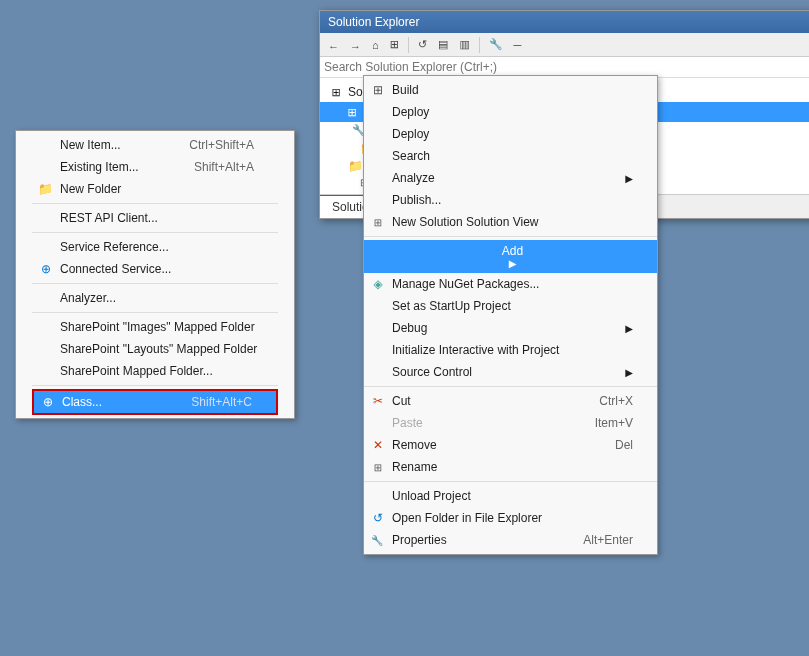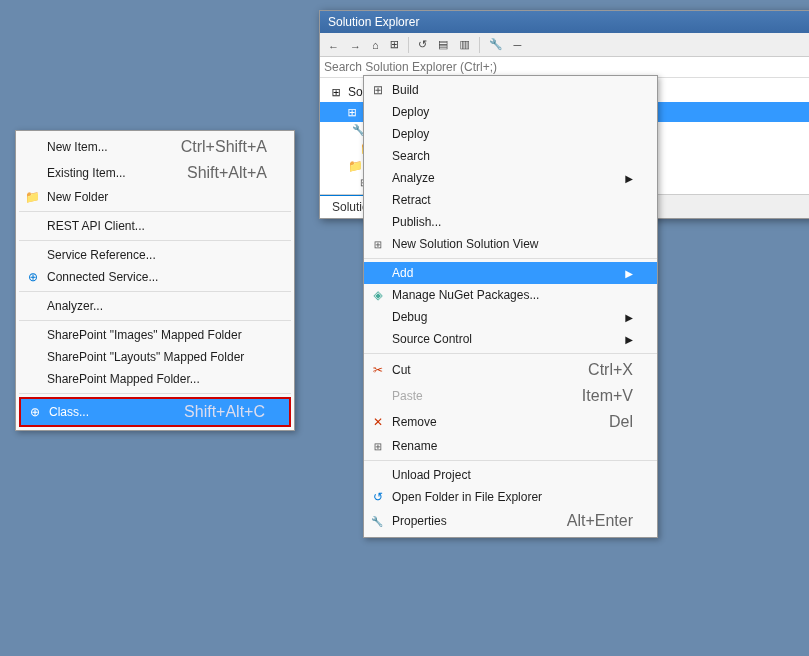--- a/index.html
+++ b/index.html
@@ -131,21 +131,21 @@
 
     
     .context-menu-left {
       position: absolute;
       top: 130px;
       left: 15px;
       width: 280px;
       background: #f8f8f8;
       border: 1px solid #999;
       box-shadow: 2px 2px 6px rgba(0,0,0,0.3);
-      padding: 3px 3px;
+      padding: 3px 16px;
       z-index: 100;
     }
 
     
     .context-menu-main {
       position: absolute;
       top: 75px;
       left: 363px;
       width: 295px;
       background: #f8f8f8;
@@ -184,32 +184,33 @@
       width: 16px;
       height: 16px;
       display: flex;
       align-items: center;
       justify-content: center;
       font-size: 12px;
     }
 
     .menu-item-shortcut {
       color: #666;
-      font-size: 16px;
+      font-size: 12px;
       margin-left: 20px;
     }
 
     .menu-arrow {
       font-size: 10px;
     }
 
     
     .menu-item.add-highlighted {
       background: #3399ff;
       color: white;
+      flex-direction: column;
     }
 
     .bottom-tabs {
       background: #efefef;
       border-top: 1px solid #ccc;
       display: flex;
       padding: 0;
     }
 
     .bottom-tab {
@@ -309,41 +310,44 @@
     <span>Deploy</span>
   </div>
   <div class="menu-item">
     <span>Search</span>
   </div>
   <div class="menu-item">
     <span>Analyze</span>
     <span class="menu-arrow">▶</span>
   </div>
   <div class="menu-item">
-    <span>Retract</span>
-  </div>
-  <div class="menu-item">
     <span>Publish...</span>
   </div>
   <div class="menu-item">
     <span class="menu-item-icon" style="color:#555; font-size:10px;">⊞</span>
     <span>New Solution Solution View</span>
   </div>
   <div class="menu-separator"></div>
   <div class="menu-item add-highlighted">
     <span>Add</span>
     <span class="menu-arrow">▶</span>
   </div>
   <div class="menu-item">
     <span class="menu-item-icon" style="color:#4a9;">◈</span>
     <span>Manage NuGet Packages...</span>
   </div>
   <div class="menu-item">
+    <span>Set as StartUp Project</span>
+  </div>
+  <div class="menu-item">
     <span>Debug</span>
     <span class="menu-arrow">▶</span>
+  </div>
+  <div class="menu-item">
+    <span>Initialize Interactive with Project</span>
   </div>
   <div class="menu-item">
     <span>Source Control</span>
     <span class="menu-arrow">▶</span>
   </div>
   <div class="menu-separator"></div>
   <div class="menu-item">
     <span class="menu-item-icon" style="color:#cc3300;">✂</span>
     <span>Cut</span>
     <span class="menu-item-shortcut">Ctrl+X</span>

